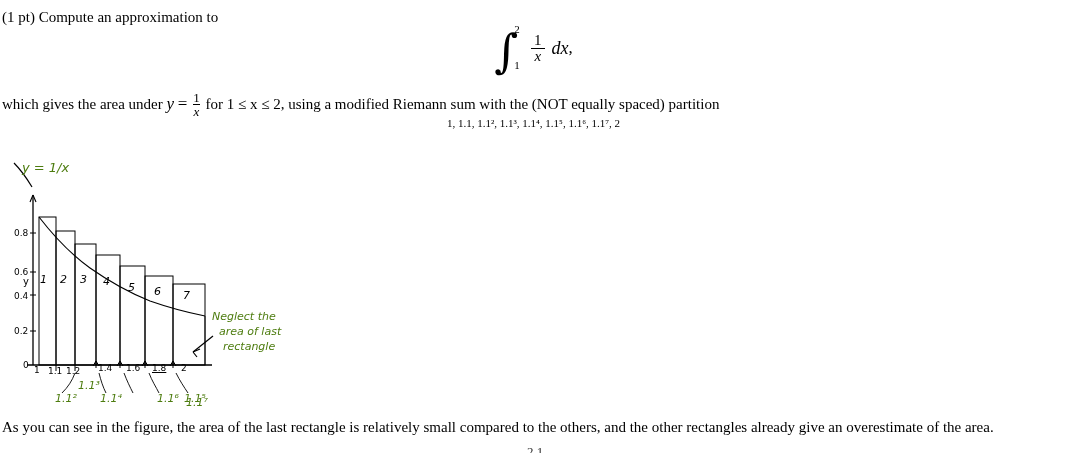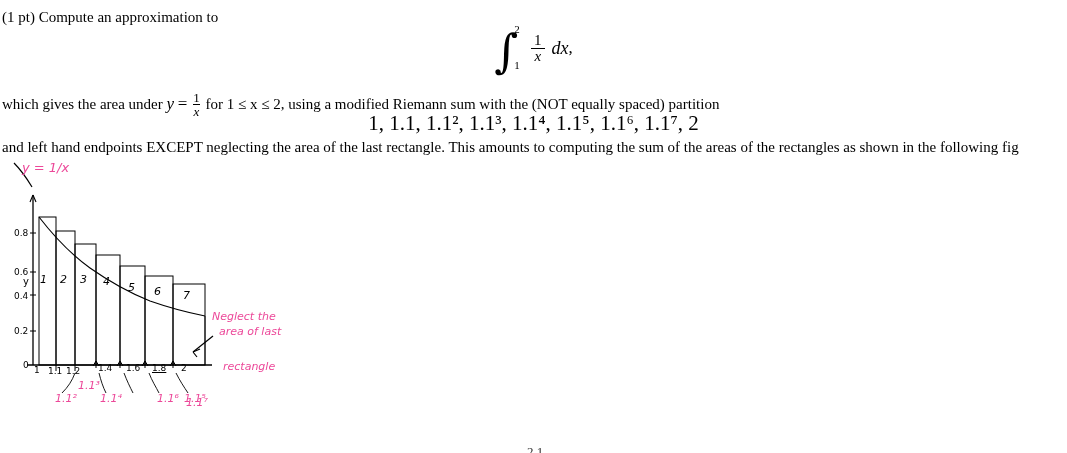--- a/index.html
+++ b/index.html
@@ -23,21 +23,21 @@
   .line {
     position: absolute;
     white-space: nowrap;
     font-size: 15px;
     line-height: 18px;
   }
   #prompt-line { left: 2px; top: 8px; }
   #which-gives-line { left: 2px; top: 92px; }
   #partition-line {
     left: 0; top: 114px; width: 1067px; text-align: center;
-    font-size: 21px;
+    font-size: 11px;
   }
   #endpoints-line { left: 2px; top: 138px; }
   #conclusion-line { left: 2px; top: 418px; }
 
   
   .integral-block {
     position: absolute;
     left: 0; top: 30px;
     width: 1067px;
     text-align: center;
@@ -103,21 +103,21 @@
     position: absolute;
     left: 0px;
     top: 155px;
     width: 300px;
     height: 255px;
   }
   .hand {
     font-family: "DejaVu Sans", sans-serif;
     font-size: 11px;
     font-style: italic;
-    color: #ec4899;
+    color: #4d7c0f;
     position: absolute;
     white-space: nowrap;
   }
   .axis-num {
     position: absolute;
     font-family: "DejaVu Sans", sans-serif;
     font-size: 9px;
     color: #000;
   }
   .bar-num {
@@ -152,21 +152,20 @@
     <span>which gives the area under</span>
     <span class="mi mathsize">y</span>
     <span class="mathsize">=</span>
     <span class="inlinefrac"><span class="num">1</span><span class="den">x</span></span>
     <span>for 1 ≤ x ≤ 2,</span>
     <span>using a modified Riemann sum with the (NOT equally spaced) partition</span>
   </div>
 
   <div class="line" id="partition-line">1, 1.1, 1.1², 1.1³, 1.1⁴, 1.1⁵, 1.1⁶, 1.1⁷, 2</div>
 
-  <div class="line" id="endpoints-line">and left hand endpoints EXCEPT neglecting the area of the last rectangle. This amounts to computing the sum of the areas of the rectangles as shown in the following fig</div>
 
   <div id="figure">
     <svg width="300" height="255" viewBox="0 0 300 255">
 
       <path d="M14,8 C20,14 26,22 32,32" stroke="#000" stroke-width="1.2" fill="none"></path>
 
       <path d="M33,40 L33,210" stroke="#000" stroke-width="1.3" fill="none"></path>
       <path d="M33,40 L30,47 M33,40 L36,47" stroke="#000" stroke-width="1.1" fill="none"></path>
 
       <path d="M27,210 L212,210" stroke="#000" stroke-width="1.3" fill="none"></path>
@@ -243,19 +242,20 @@
     <div class="bar-num" style="left:60px; top:118px;">2</div>
     <div class="bar-num" style="left:80px; top:118px;">3</div>
     <div class="bar-num" style="left:103px; top:120px;">4</div>
     <div class="bar-num" style="left:128px; top:126px;">5</div>
     <div class="bar-num" style="left:154px; top:130px;">6</div>
     <div class="bar-num" style="left:183px; top:134px;">7</div>
 
     
     <div class="hand" style="left:212px; top:155px;">Neglect the</div>
     <div class="hand" style="left:219px; top:170px;text-align:right;">area of last</div>
-    <div class="hand" style="left:223px; top:185px;margin-top:20px;">rectangle</div>
+    <div class="hand" style="left:223px; top:185px;">rectangle</div>
   </div>
 
+  <div class="line" id="conclusion-line">As you can see in the figure, the area of the last rectangle is relatively small compared to the others, and the other rectangles already give an overestimate of the area.</div>
 
   <div id="bottom-frag">2 1</div>
 
 </div>
 
 </body></html>

